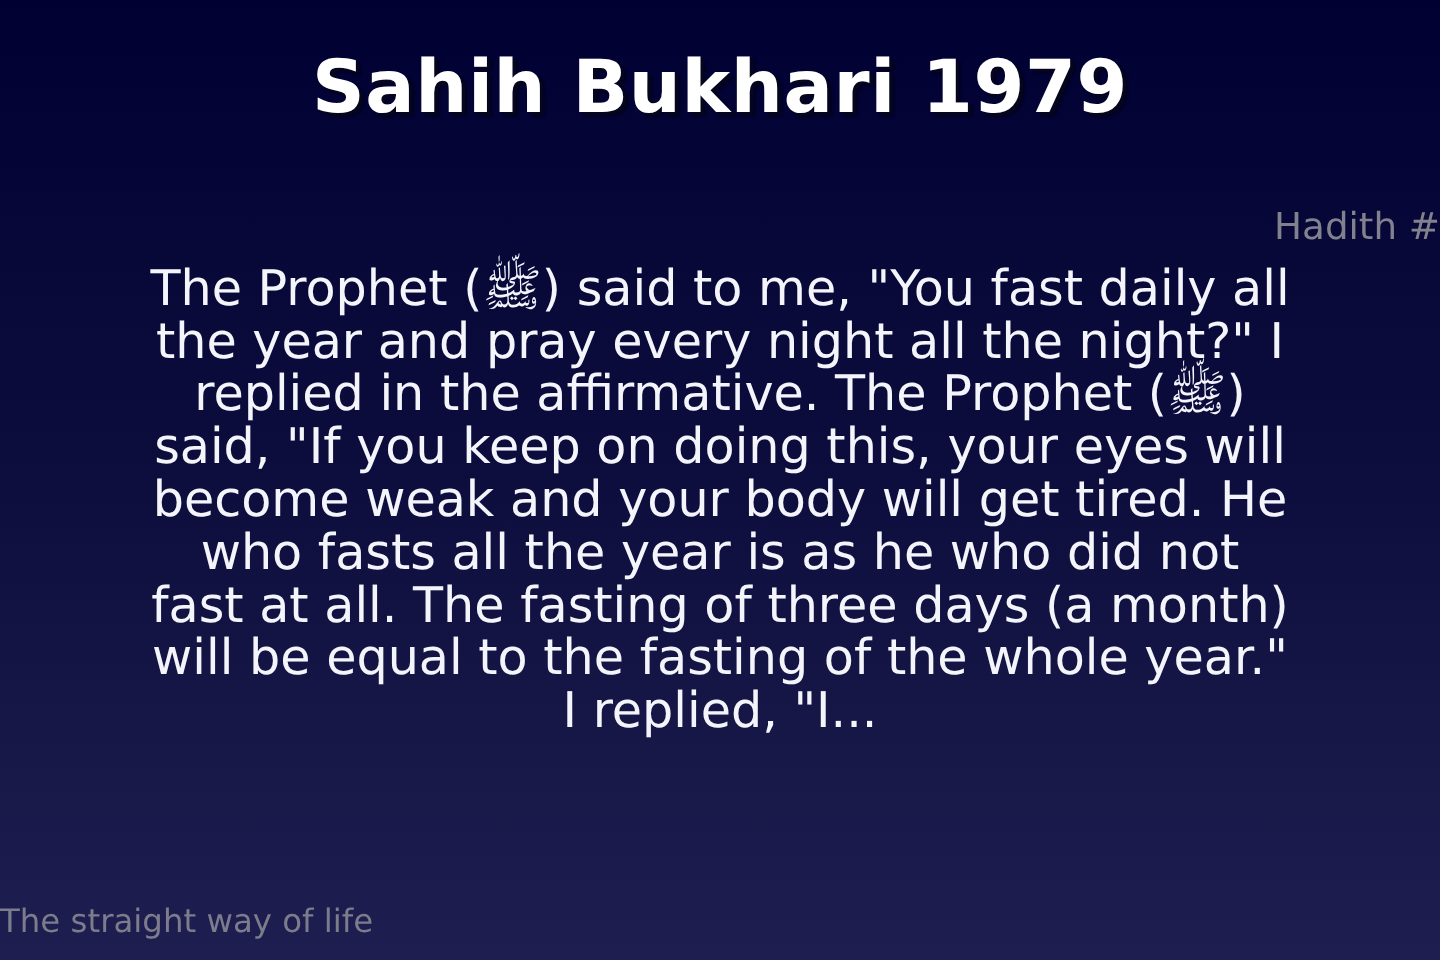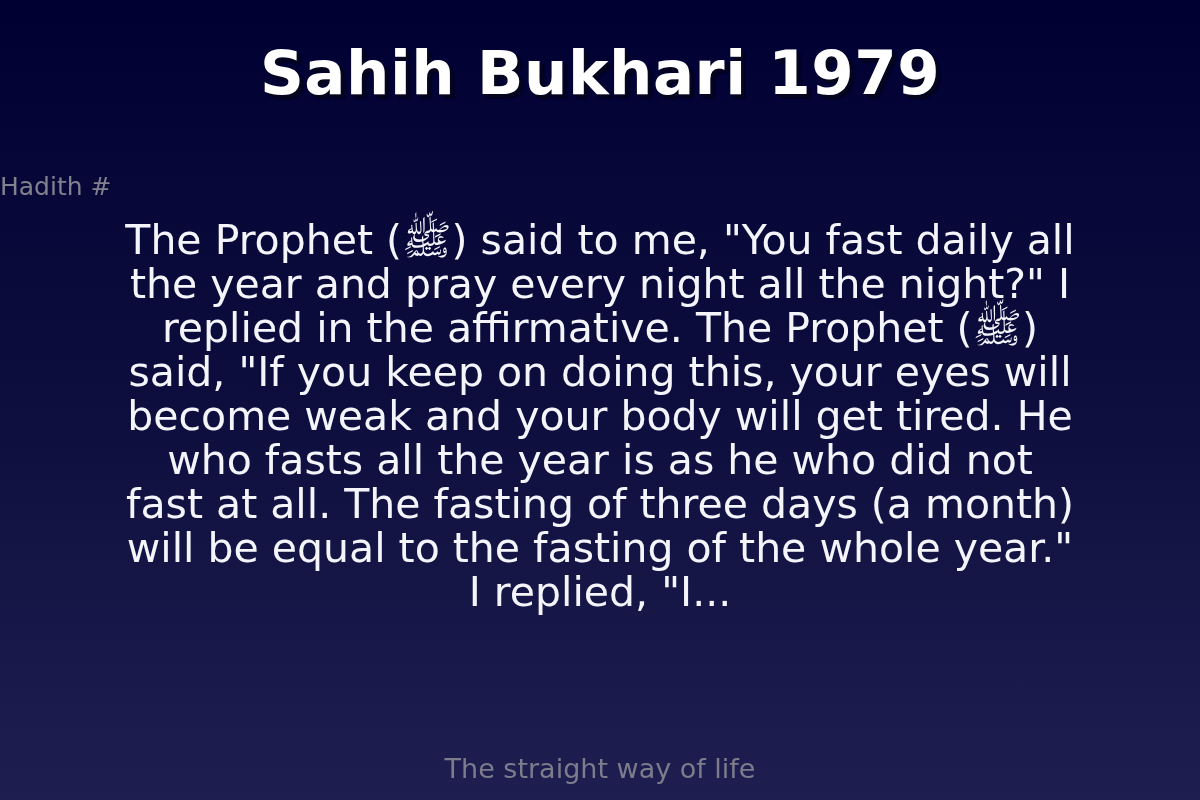--- a/index.html
+++ b/index.html
@@ -40,23 +40,23 @@
     top: 42px;
     left: 0;
     text-shadow: 3px 3px 0 #05051f, 4px 4px 2px rgba(0,0,0,0.55);
   }
 
   .hadith-label {
     position: absolute;
     top: 174px;
     left: 0;
     width: 100%;
-    text-align: left;
+    text-align: right;
     font-family: "DejaVu Sans", sans-serif;
-    font-size: 25px;
+    font-size: 31px;
     line-height: 1;
     color: #82828f;
   }
 
   .body-wrap {
     position: absolute;
     top: 218px;
     left: 50%;
     transform: translateX(-50%);
     width: 950px;
@@ -70,21 +70,20 @@
     color: #f4f4fb;
     text-align: center;
     word-wrap: break-word;
   }
 
   .footer {
     position: absolute;
     bottom: 18px;
     left: 0;
     width: 100%;
-    text-align: center;
     font-family: "DejaVu Sans", sans-serif;
     font-size: 27px;
     line-height: 1;
     color: #7c7c8c;
   }
 </style>
 </head>
 <body>
 
 <div class="slide">

